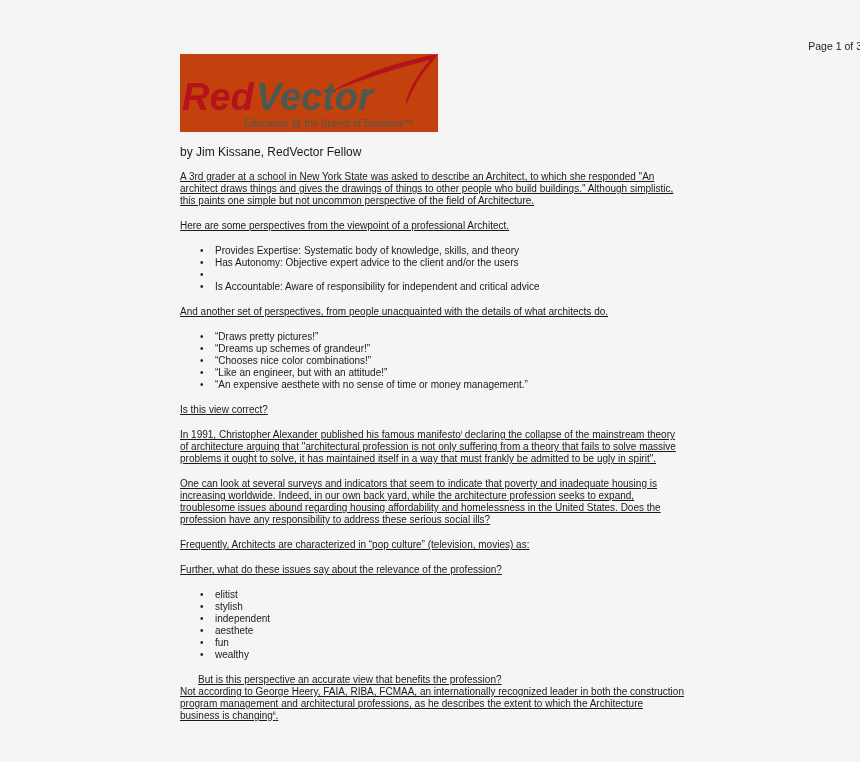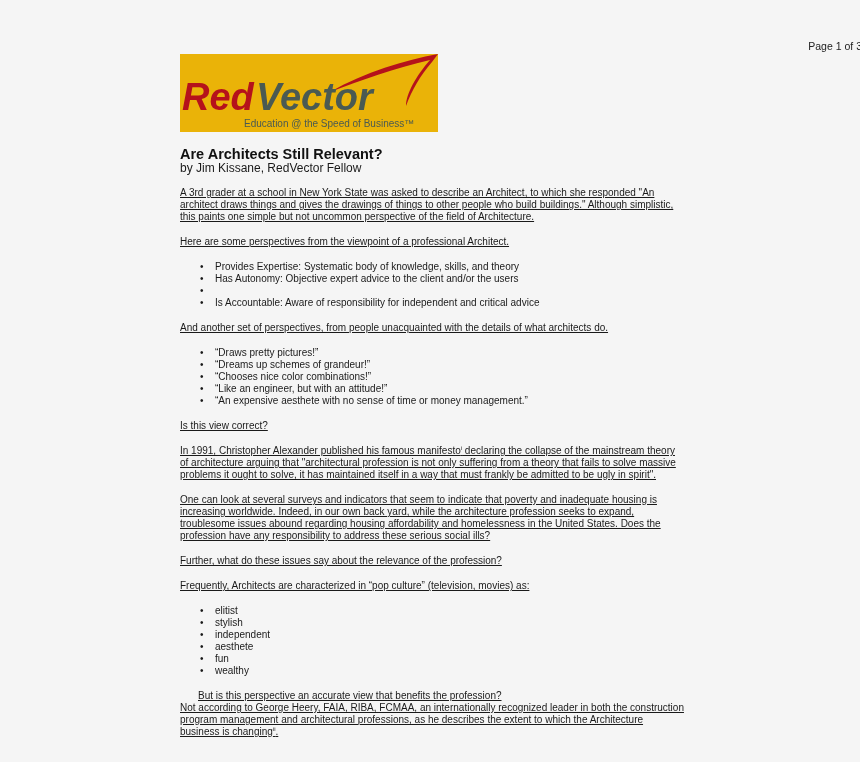--- a/index.html
+++ b/index.html
@@ -29,21 +29,21 @@
       text-align: right;
       font-size: 10.5px;
       color: #222;
     }
     .logo {
       position: absolute;
       left: 0;
       top: 54px;
       width: 258px;
       height: 78px;
-      background: #eab308;
+      background: #c2410c;
       overflow: hidden;
     }
     .logo svg { display: block; }
     .content {
       position: absolute;
       left: 0;
       top: 146px;
       width: 505px;
       font-size: 10px;
       line-height: 12px;
@@ -98,21 +98,20 @@
   <div class="logo">
     <svg width="258" height="78" viewBox="0 0 258 78" xmlns="http://www.w3.org/2000/svg">
       <path d="M150 38 C 185 18, 225 6, 258 0 L 252 8 C 240 22, 232 36, 226 52 C 226 40, 236 22, 250 6 C 215 14, 182 26, 150 38 Z" fill="#b5121b"></path>
       <text x="2" y="56" font-family="Liberation Sans, sans-serif" font-weight="bold" font-style="italic" font-size="38" fill="#b5121b">Red</text>
       <text x="76" y="56" font-family="Liberation Sans, sans-serif" font-weight="bold" font-style="italic" font-size="38" fill="#4a5a52">Vector</text>
       <text x="64" y="73" font-family="Liberation Sans, sans-serif" font-size="10" fill="#4a5a52">Education @ the Speed of Business™</text>
     </svg>
   </div>
 
   <div class="content">
-    <h1 class="title">Are Architects Still Relevant?</h1>
     <div class="byline">by Jim Kissane, RedVector Fellow</div>
 
     <p>A 3rd grader at a school in New York State was asked to describe an Architect, to which she responded "An architect draws things and gives the drawings of things to other people who build buildings."  Although simplistic, this paints one simple but not uncommon perspective of the field of Architecture.</p>
     <p>Here are some perspectives from the viewpoint of a professional Architect.</p>
 
     <ul>
       <li><span class="bullet">•</span><span>Provides Expertise: Systematic body of knowledge, skills, and theory</span></li>
       <li><span class="bullet">•</span><span>Has Autonomy: Objective expert advice to the client and/or the users</span></li>
       <li><span class="bullet">•</span></li>
       <li><span class="bullet">•</span><span>Is Accountable: Aware of responsibility for independent and critical advice</span></li>
@@ -126,22 +125,22 @@
       <li><span class="bullet">•</span><span>“Chooses nice color combinations!”</span></li>
       <li><span class="bullet">•</span><span>“Like an engineer, but with an attitude!”</span></li>
       <li><span class="bullet">•</span><span>“An expensive aesthete with no sense of time or money management.”</span></li>
     </ul>
 
     <p>Is this view correct?</p>
 
     <p><span>In 1991, Christopher Alexander published his famous manifesto</span><sup>i</sup><span> declaring the collapse of the mainstream theory of architecture arguing that "architectural profession is not only suffering from a theory that fails to solve massive problems it ought to solve, it has maintained itself in a way that must frankly be admitted to be ugly in spirit".</span></p>
 
     <p>One can look at several surveys and indicators that seem to indicate that poverty and inadequate housing is increasing worldwide.  Indeed, in our own back yard, while the architecture profession seeks to expand, troublesome issues abound regarding housing affordability and homelessness in the United States.  Does the profession have any responsibility to address these serious social ills?</p>
+    <p>Frequently, Architects are characterized in “pop culture” (television, movies) as:</p>
     <p>Further, what do these issues say about the relevance of the profession?</p>
-    <p>Frequently, Architects are characterized in “pop culture” (television, movies) as:</p>
 
     <ul>
       <li><span class="bullet">•</span><span>elitist</span></li>
       <li><span class="bullet">•</span><span>stylish</span></li>
       <li><span class="bullet">•</span><span>independent</span></li>
       <li><span class="bullet">•</span><span>aesthete</span></li>
       <li><span class="bullet">•</span><span>fun</span></li>
       <li><span class="bullet">•</span><span>wealthy</span></li>
     </ul>
 

